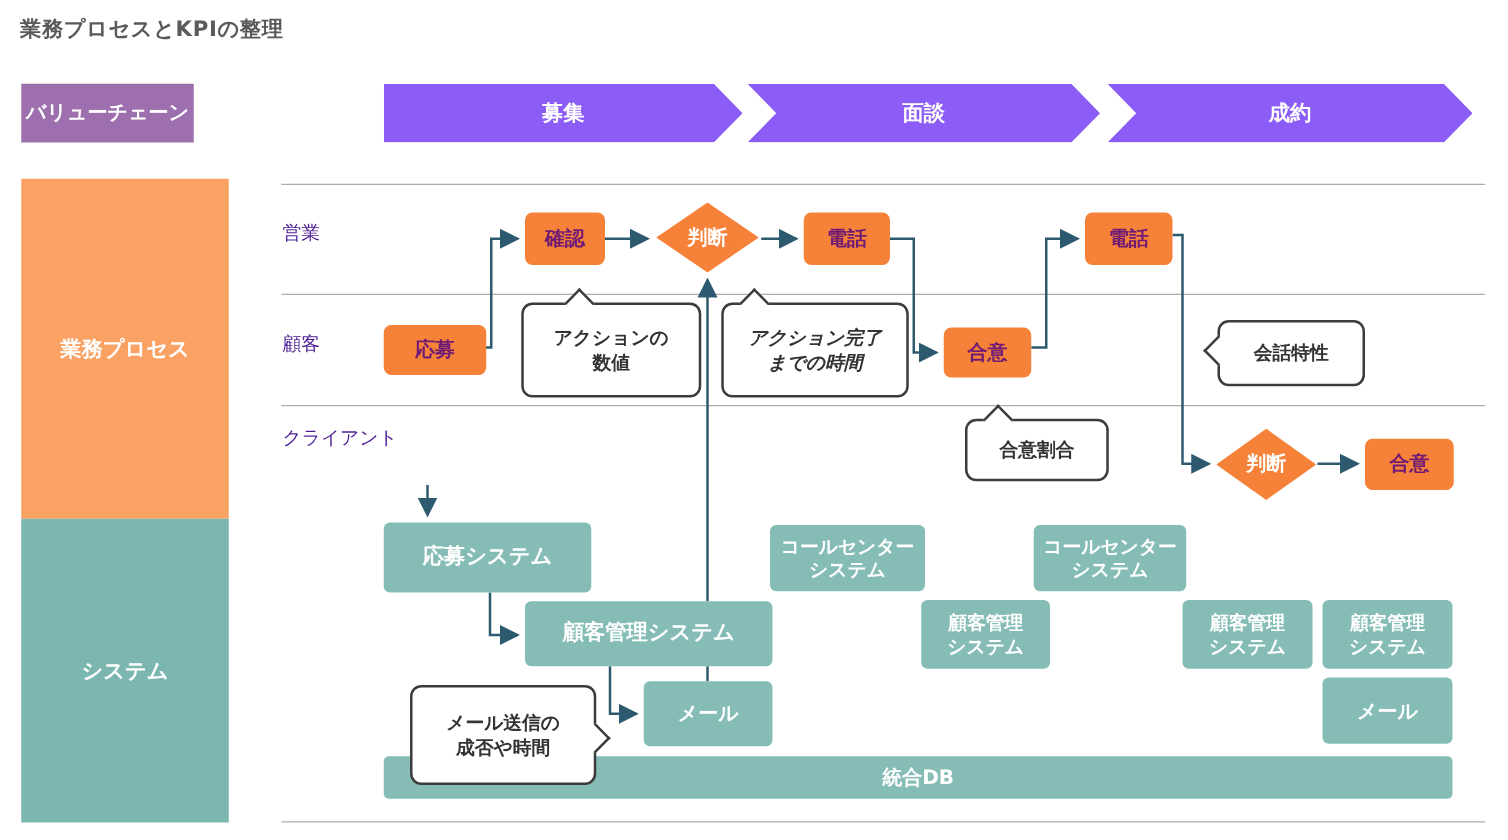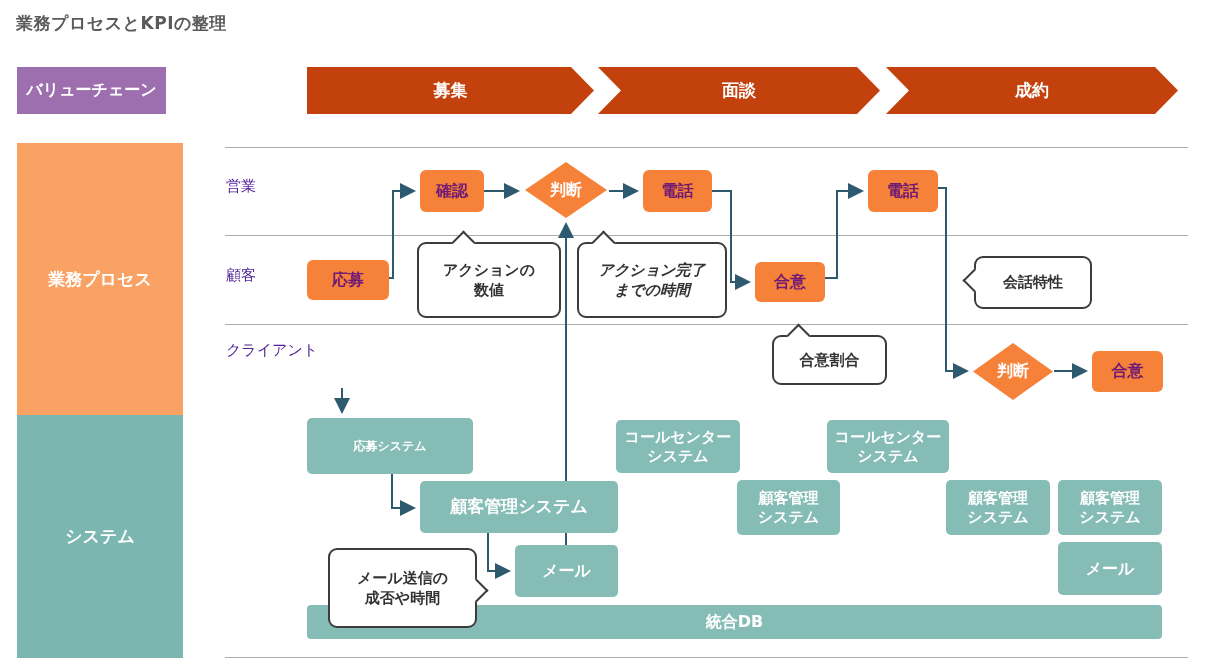--- a/index.html
+++ b/index.html
@@ -5,28 +5,28 @@
   html,body{margin:0;padding:0;background:#ffffff;}
   #stage{
     position:relative;width:1206px;height:672px;background:#ffffff;overflow:hidden;
     font-family:"DejaVu Sans","Liberation Sans",sans-serif;
     padding-left:23px;
   }
   .abs{position:absolute;}
   
   .title{left:16px;top:12px;font-size:17px;font-weight:bold;color:#5a5a5a;letter-spacing:.5px;}
   
-  .vc-head{left:17px;top:67px;width:149px;height:47px;background:#9d6fae;color:#fff;
+  .vc-head{left:17px;top:67px;width:138px;height:47px;background:#9d6fae;color:#fff;
     display:flex;align-items:center;justify-content:center;font-size:16px;font-weight:bold;}
   .sec{left:17px;width:166px;color:#fff;display:flex;align-items:center;justify-content:center;
     font-size:17px;font-weight:bold;}
   .sec-process{top:143px;height:272px;background:#f9a263;}
   .sec-system{top:415px;height:243px;background:#7cb6b0;}
   
-  .chev{top:67px;height:47px;background:#c2410c;color:#fff;display:flex;align-items:center;
+  .chev{top:67px;height:47px;background:#8b5cf6;color:#fff;display:flex;align-items:center;
     justify-content:center;font-size:17px;font-weight:bold;}
   .chev1{left:307px;width:287px;clip-path:polygon(0 0,264px 0,100% 50%,264px 100%,0 100%);}
   .chev2{left:598px;width:282px;clip-path:polygon(0 0,259px 0,100% 50%,259px 100%,0 100%,23px 50%);}
   .chev3{left:886px;width:292px;clip-path:polygon(0 0,269px 0,100% 50%,269px 100%,0 100%,23px 50%);}
   
   .hline{left:225px;width:963px;height:0;border-top:1px solid #acacac;}
   .lane-label{font-size:15px;color:#4c1d95;}
   
   #wires{left:0;top:0;pointer-events:none;}
   
@@ -119,21 +119,21 @@
   <div class="abs callout" style="left:974px;top:256px;width:114px;height:49px;">
     <span class="tail tail-left" style="top:14px;"></span>
     <span class="txt">会話特性</span>
   </div>
   <div class="abs callout" style="left:328px;top:548px;width:145px;height:76px;">
     <span class="tail tail-right" style="top:32px;"></span>
     <span class="txt">メール送信の
 成否や時間</span>
   </div>
 
-  <div class="abs snode" style="left:307px;top:418px;width:166px;height:56px;font-size:12px;">
+  <div class="abs snode" style="left:307px;top:418px;width:166px;height:56px;font-size:17px;">
       <span class="txt">応募システム</span>
     </div>
   <div class="abs snode" style="left:420px;top:481px;width:198px;height:52px;font-size:17px;">
       <span class="txt">顧客管理システム</span>
     </div>
   <div class="abs snode" style="left:515px;top:545px;width:103px;height:52px;font-size:16px;">
       <span class="txt">メール</span>
     </div>
   <div class="abs snode" style="left:616px;top:420px;width:124px;height:53px;font-size:15px;">
       <span class="txt">コールセンター

